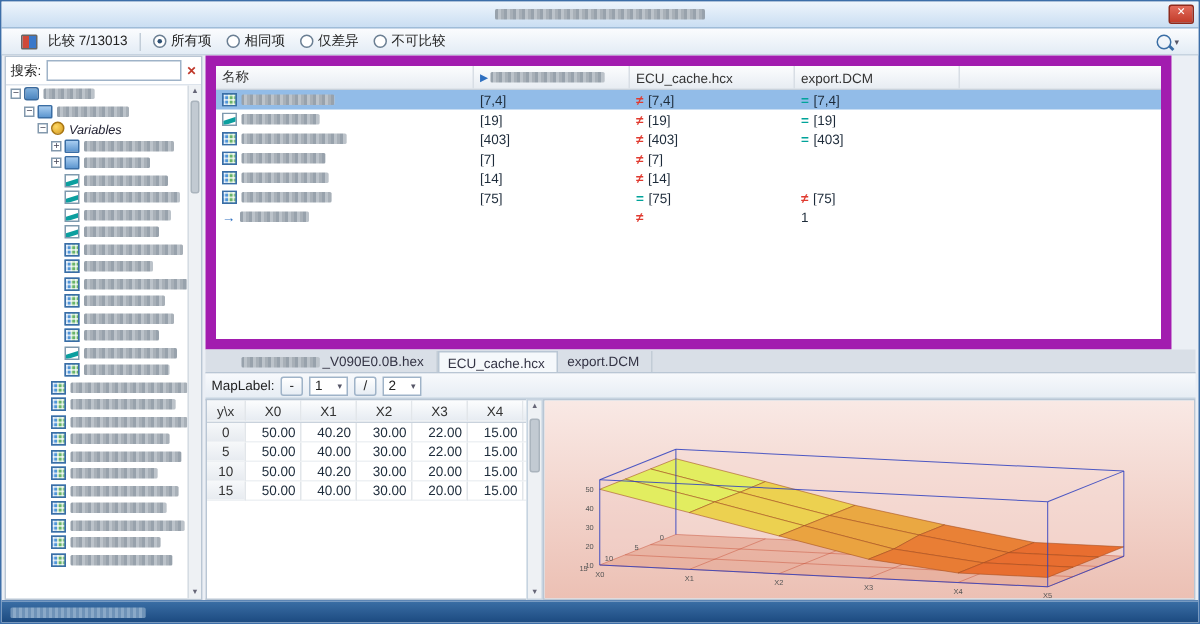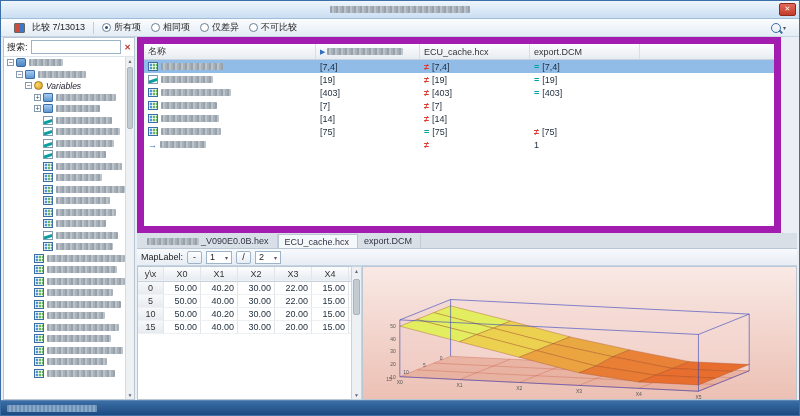--- a/index.html
+++ b/index.html
@@ -52,21 +52,21 @@
   .cmp-head .c{border-right:1px solid #d8dee5;height:100%;display:flex;align-items:center;}
   .c{box-sizing:border-box;padding-left:4px;flex:none;display:flex;align-items:center;overflow:hidden;white-space:nowrap;}
   .c-name{width:172px;}.c-f{width:104px;}.c-e{width:110px;}.c-d{width:110px;}
   .crow{display:flex;height:13px;align-items:center;}
   .crow.sel{background:#92bce8;}
   .op{font-weight:bold;margin-right:3px;font-size:9px;}
   .op.neq{color:#e03a2f;}
   .op.eq{color:#00a39a;}
   .val{color:#1d2b3a;}
   
-  .tabbar{position:absolute;left:0;right:0;top:196px;height:16px;background:#d9dfe7;border-bottom:1px solid #b9c6d4;display:flex;align-items:flex-end;box-sizing:border-box;padding-left:4px;}
+  .tabbar{position:absolute;left:0;right:0;top:196px;height:16px;background:#d9dfe7;border-bottom:1px solid #b9c6d4;display:flex;align-items:flex-end;box-sizing:border-box;padding-left:18px;}
   .tab{display:inline-flex;align-items:center;gap:2px;padding:2px 8px 2px 6px;height:14px;box-sizing:border-box;border-right:1px solid #c2ccd6;color:#334;cursor:default;}
   .tab.active{background:#f5f8fb;border:1px solid #b9c6d4;border-bottom:none;}
   
   .maptool{position:absolute;left:0;right:0;top:212px;height:17px;background:linear-gradient(#f7f9fc,#e7edf4);border-bottom:1px solid #c6d3e0;display:flex;align-items:center;gap:4px;padding-left:4px;box-sizing:border-box;}
   .tbtn{border:1px solid #9fb3c8;background:linear-gradient(#fff,#e7edf4);height:13px;min-width:15px;box-sizing:border-box;text-align:center;line-height:11px;border-radius:2px;cursor:default;}
   .spin{display:inline-flex;align-items:center;justify-content:space-between;border:1px solid #9fb3c8;background:#fff;height:13px;box-sizing:border-box;min-width:26px;padding:0 3px;gap:3px;}
   
   .bottom{position:absolute;left:0;right:0;top:229px;bottom:0;}
   .grid-wrap{position:absolute;left:0;top:0;bottom:0;width:214px;background:#fff;border:1px solid #b9c6d4;border-right:none;box-sizing:border-box;overflow:hidden;}
   .grow{display:flex;height:13px;}

